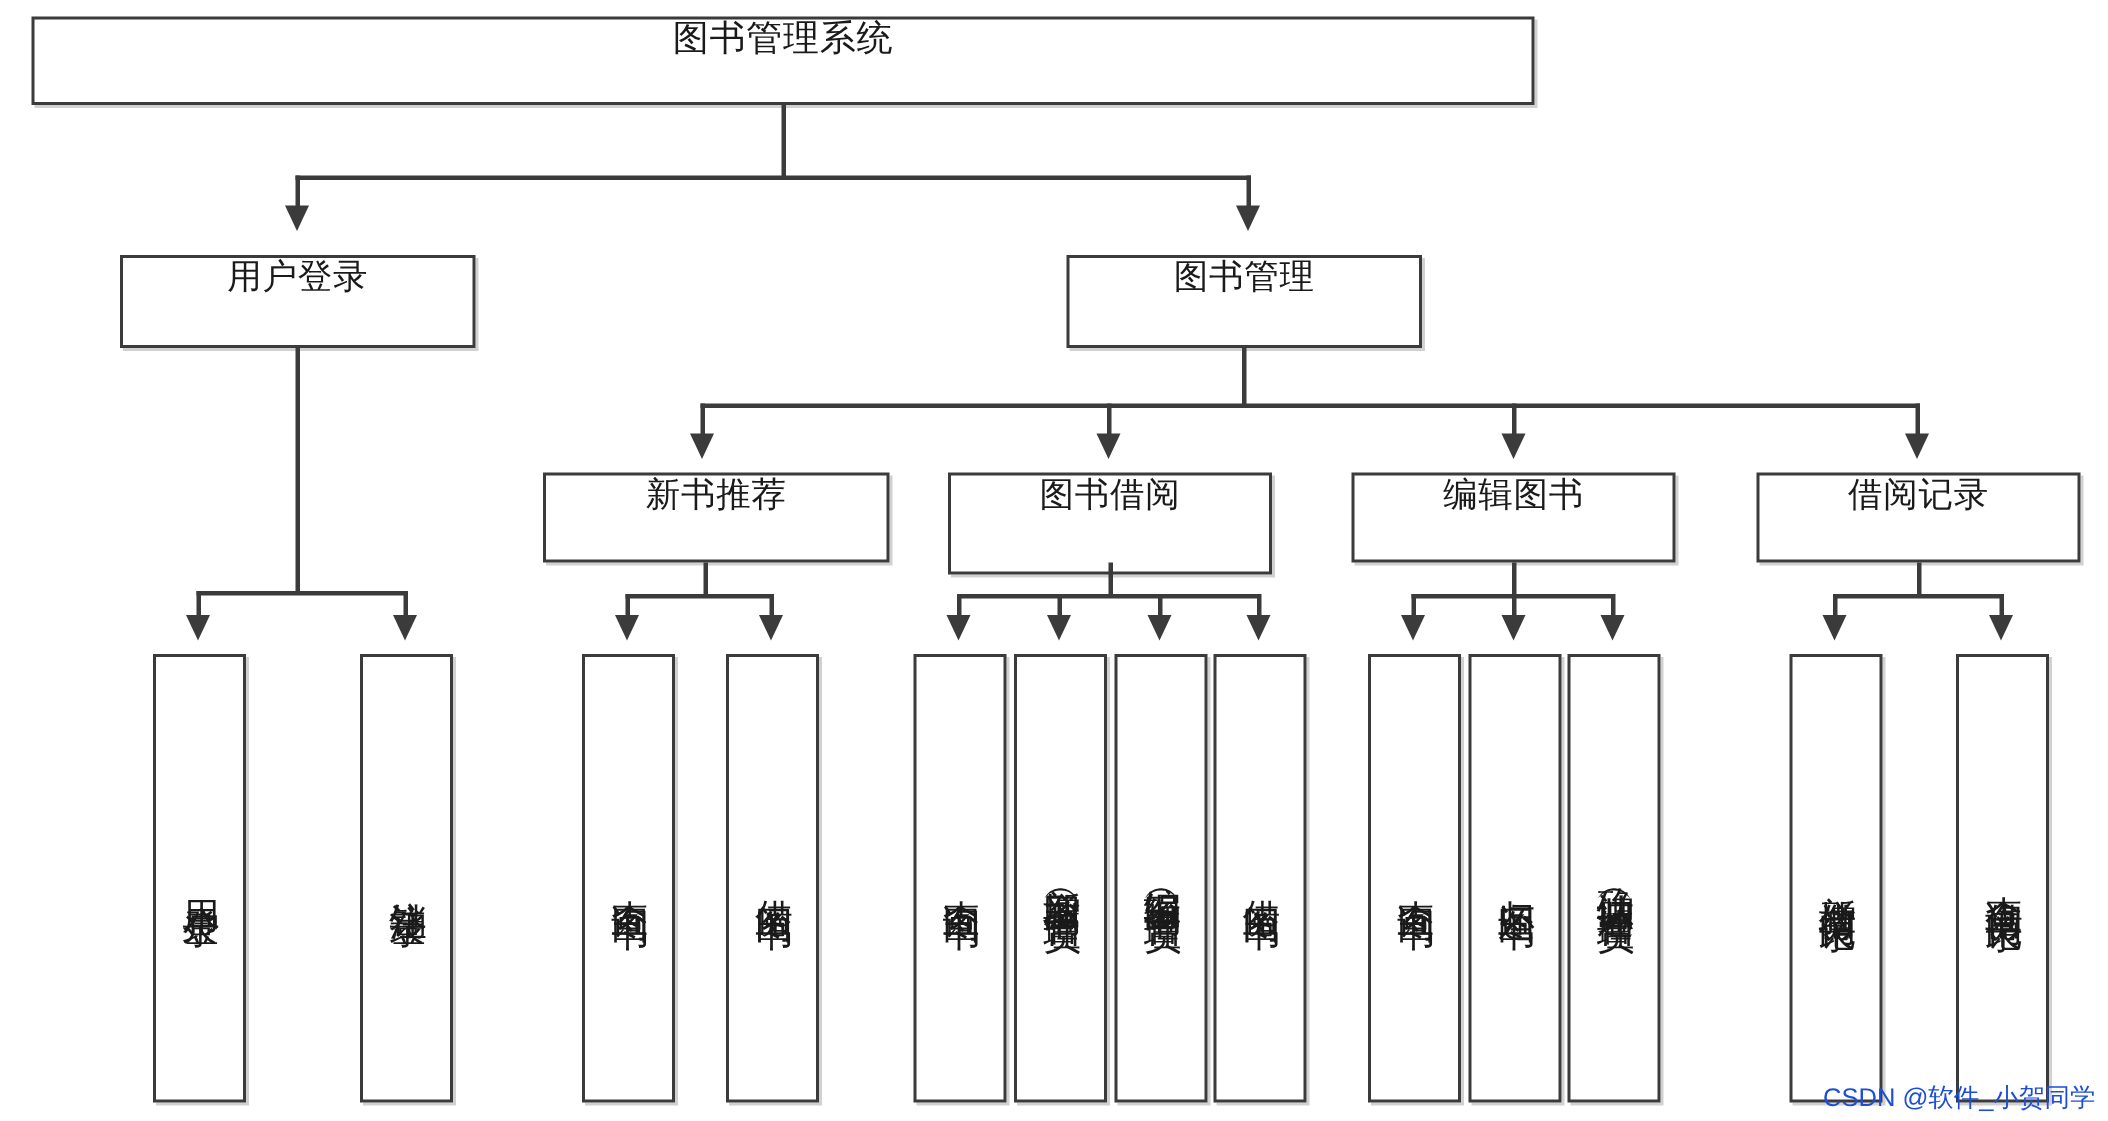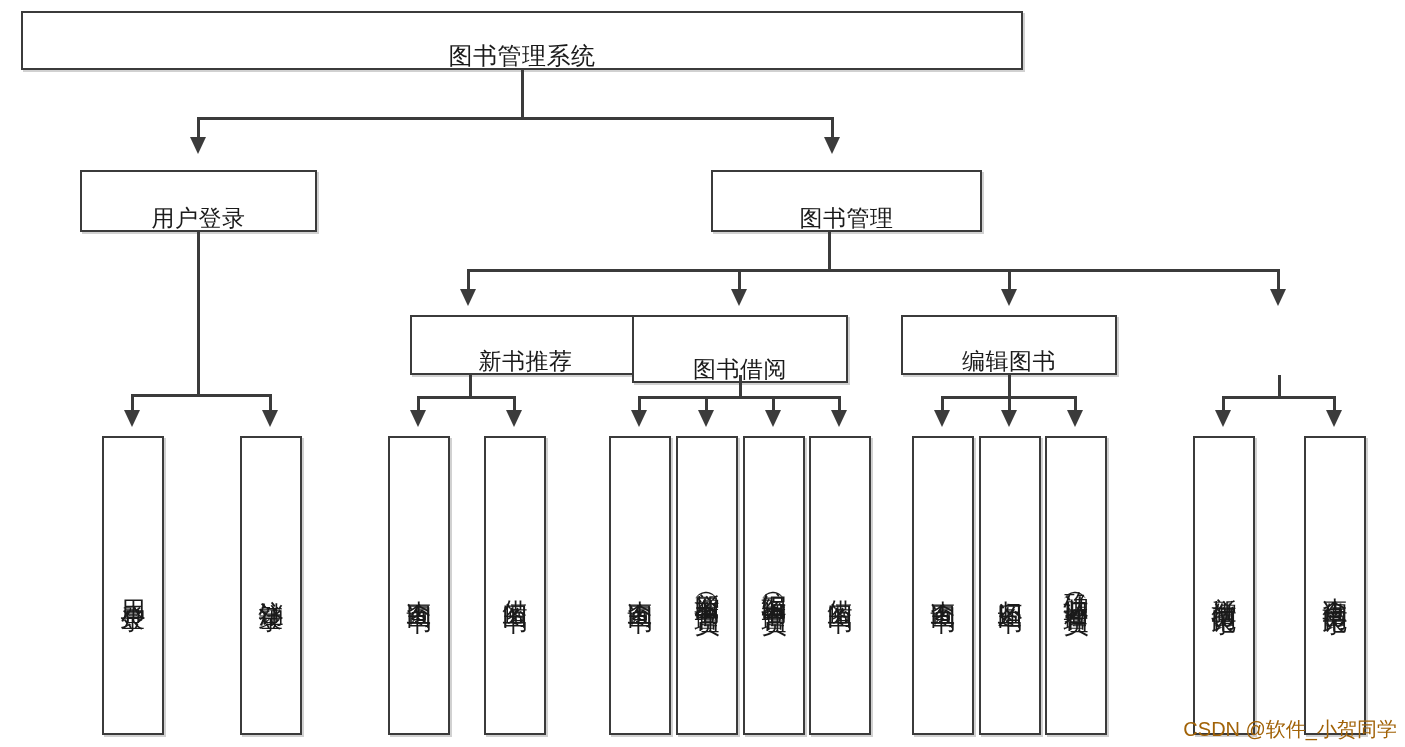--- a/index.html
+++ b/index.html
@@ -18,21 +18,21 @@
     overflow: hidden;
   }
   
   .node {
     position: absolute;
     box-sizing: border-box;
     border: 2.5px solid #3b3b3b;
     background: #ffffff;
     box-shadow: 2px 2px 0 0 rgba(0,0,0,0.18);
     display: flex;
-    align-items: flex-end;
+    align-items: flex-start;
     justify-content: center;
     color: #1a1a1a;
   }
   .node .label {
     display: block;
     text-align: center;
     line-height: 1.05;
     white-space: nowrap;
   }
   
@@ -71,22 +71,22 @@
     height: 0;
     border-left: 8px solid transparent;
     border-right: 8px solid transparent;
     border-top: 17px solid #3b3b3b;
   }
   
   #watermark {
     position: absolute;
     right: 8px;
     bottom: 4px;
-    font-size: 20px;
-    color: #a16207;
+    font-size: 17px;
+    color: #1d4ed8;
     white-space: nowrap;
     font-family: "Liberation Sans", "DejaVu Sans", sans-serif;
   }
 </style>
 </head>
 <body>
 
 <div id="canvas">
 
   <div class="node root h" style="left:21px; top:11px; width:1002px; height:59px;">
@@ -97,21 +97,21 @@
   <div class="ln h" style="left:197px; top:117px; width:637px; height:2.5px;"></div>
   <div class="ln v" style="left:197px; top:117px; width:2.5px; height:22px;"></div>
   <div class="ln v" style="left:831px; top:117px; width:2.5px; height:22px;"></div>
   <div class="arrow" style="left:190px; top:137px;"></div>
   <div class="arrow" style="left:824px; top:137px;"></div>
 
   <div class="node h" style="left:80px; top:170px; width:237px; height:62px;">
     <span class="label">用户登录</span>
   </div>
 
-  <div class="node h" style="left:711px; top:170px; width:271px; height:62px;">
+  <div class="node h" style="left:711px; top:170px; width:237px; height:62px;">
     <span class="label">图书管理</span>
   </div>
 
   <div class="ln v" style="left:197px; top:232px; width:2.5px; height:164px;"></div>
   <div class="ln h" style="left:131px; top:394px; width:140px; height:2.5px;"></div>
   <div class="ln v" style="left:131px; top:394px; width:2.5px; height:18px;"></div>
   <div class="ln v" style="left:269px; top:394px; width:2.5px; height:18px;"></div>
   <div class="arrow" style="left:124px; top:410px;"></div>
   <div class="arrow" style="left:262px; top:410px;"></div>
 
@@ -119,28 +119,31 @@
   <div class="ln h" style="left:467px; top:269px; width:813px; height:2.5px;"></div>
   <div class="ln v" style="left:467px; top:269px; width:2.5px; height:22px;"></div>
   <div class="ln v" style="left:738px; top:269px; width:2.5px; height:22px;"></div>
   <div class="ln v" style="left:1008px; top:269px; width:2.5px; height:22px;"></div>
   <div class="ln v" style="left:1277px; top:269px; width:2.5px; height:22px;"></div>
   <div class="arrow" style="left:460px; top:289px;"></div>
   <div class="arrow" style="left:731px; top:289px;"></div>
   <div class="arrow" style="left:1001px; top:289px;"></div>
   <div class="arrow" style="left:1270px; top:289px;"></div>
 
-  <div class="node h" style="left:362px; top:315px; width:231px; height:60px;margin-left:48px;">
+  <div class="node h" style="left:362px; top:315px; width:231px; height:60px;">
     <span class="label">新书推荐</span>
   </div>
   <div class="node h" style="left:632px; top:315px; width:216px; height:68px;">
     <span class="label">图书借阅</span>
   </div>
   <div class="node h" style="left:901px; top:315px; width:216px; height:60px;">
     <span class="label">编辑图书</span>
+  </div>
+  <div class="node h" style="left:1171px; top:315px; width:216px; height:60px;">
+    <span class="label">借阅记录</span>
   </div>
 
   <div class="ln v" style="left:469px; top:375px; width:2.5px; height:23px;"></div>
   <div class="ln h" style="left:417px; top:396px; width:99px; height:2.5px;"></div>
   <div class="ln v" style="left:417px; top:396px; width:2.5px; height:16px;"></div>
   <div class="ln v" style="left:513px; top:396px; width:2.5px; height:16px;"></div>
   <div class="arrow" style="left:410px; top:410px;"></div>
   <div class="arrow" style="left:506px; top:410px;"></div>
 
   <div class="ln v" style="left:739px; top:375px; width:2.5px; height:23px;"></div>

